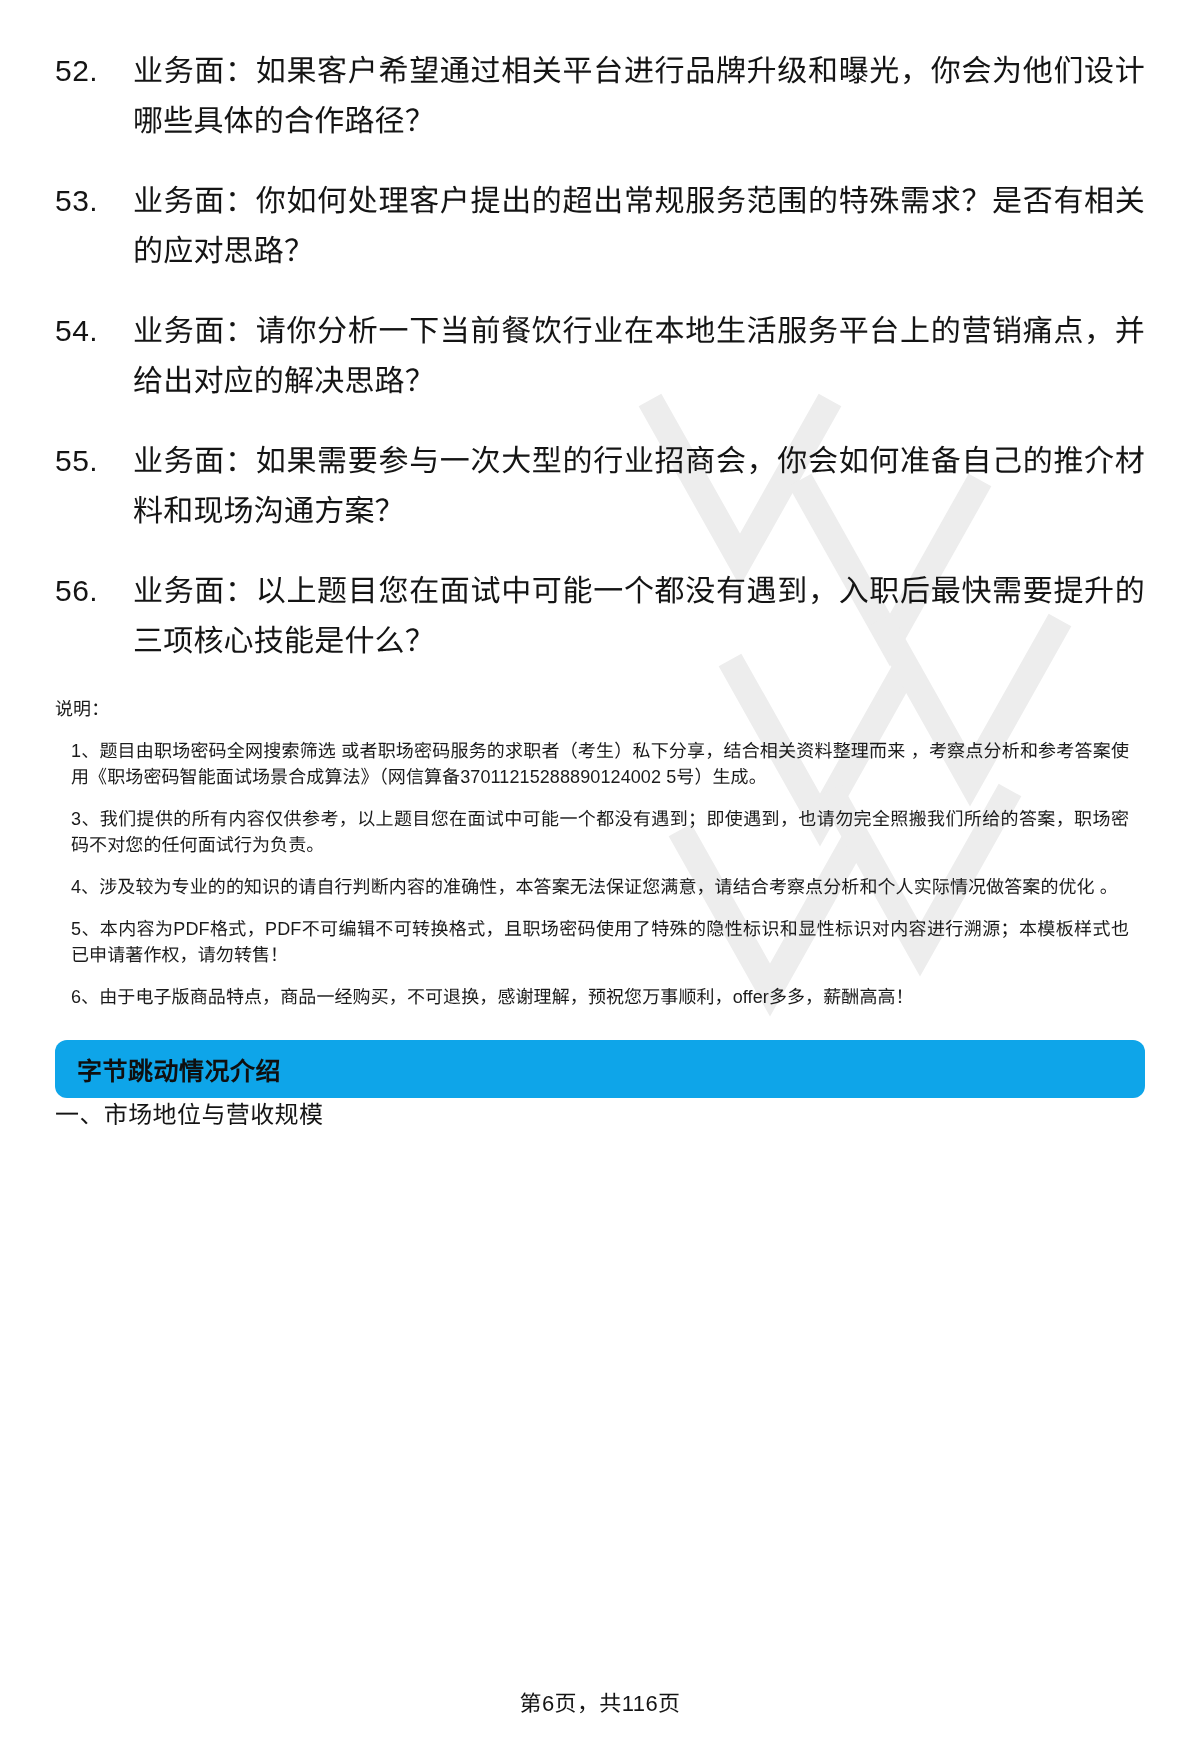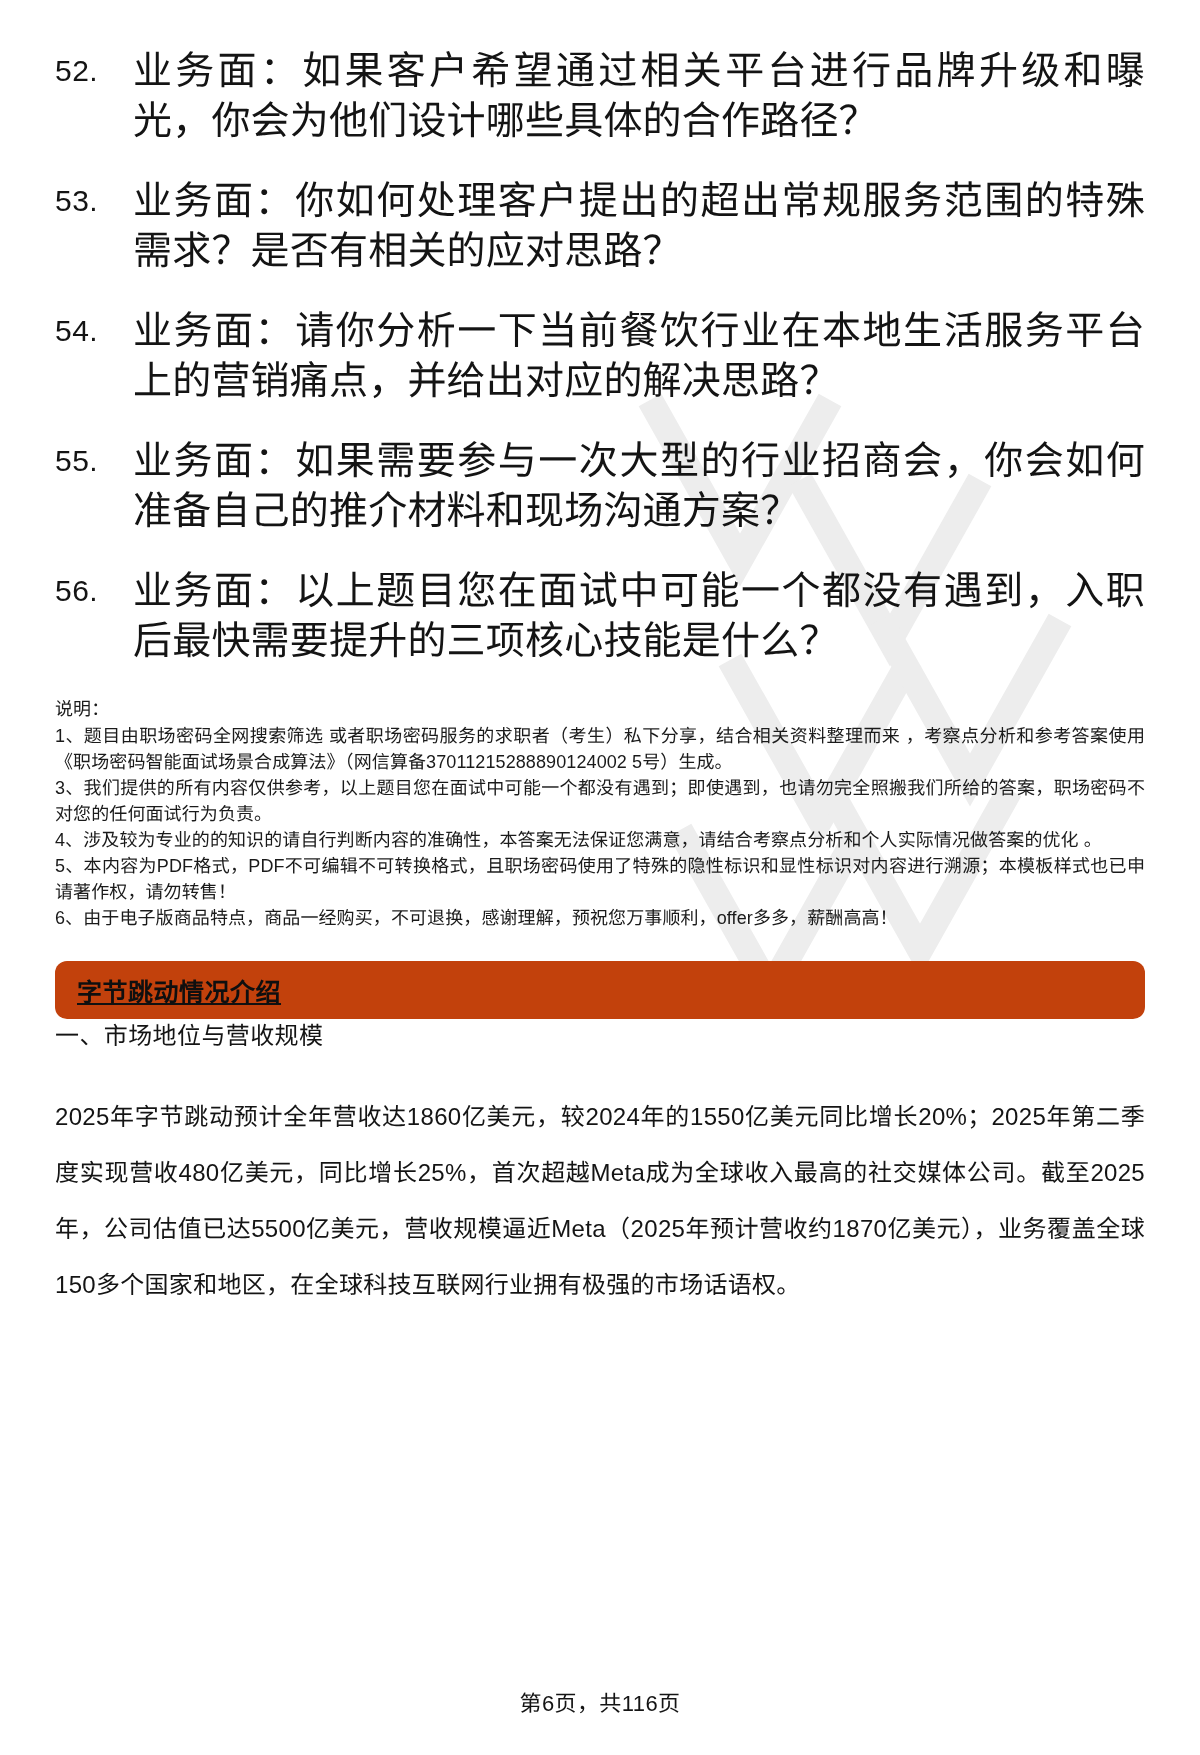--- a/index.html
+++ b/index.html
@@ -55,21 +55,21 @@
   .q-num {
     flex: 0 0 auto;
     width: 78px;
     font-size: 30px;
     line-height: 50px;
     color: #141414;
     letter-spacing: 0.5px;
   }
   .q-text {
     flex: 1 1 auto;
-    font-size: 39px;
+    font-size: 30px;
     line-height: 50px;
     color: #141414;
     letter-spacing: 0.2px;
     text-align: justify;
     text-justify: inter-ideograph;
   }
 
   
   .notes {
     margin-top: 24px;
@@ -77,21 +77,21 @@
     line-height: 26px;
     color: #1a1a1a;
     text-align: justify;
     text-justify: inter-ideograph;
     letter-spacing: 0.1px;
   }
   .notes-title {
     margin-bottom: 1px;
   }
   .note-line {
-    margin: 0;
+    margin: 16px;
   }
 
   
   .section-banner {
     margin-top: 30px;
     background: #a7d5f5;
     border-radius: 12px;
     height: 58px;
     display: flex;
     align-items: center;
@@ -186,24 +186,23 @@
 
     <div class="notes">
       <div class="notes-title">说明：</div>
       <p class="note-line">1、题目由职场密码全网搜索筛选 或者职场密码服务的求职者（考生）私下分享，结合相关资料整理而来 ，考察点分析和参考答案使用《职场密码智能面试场景合成算法》（网信算备37011215288890124002 5号）生成。</p>
       <p class="note-line">3、我们提供的所有内容仅供参考，以上题目您在面试中可能一个都没有遇到；即使遇到，也请勿完全照搬我们所给的答案，职场密码不对您的任何面试行为负责。</p>
       <p class="note-line">4、涉及较为专业的的知识的请自行判断内容的准确性，本答案无法保证您满意，请结合考察点分析和个人实际情况做答案的优化 。</p>
       <p class="note-line">5、本内容为PDF格式，PDF不可编辑不可转换格式，且职场密码使用了特殊的隐性标识和显性标识对内容进行溯源；本模板样式也已申请著作权，请勿转售！</p>
       <p class="note-line">6、由于电子版商品特点，商品一经购买，不可退换，感谢理解，预祝您万事顺利，offer多多，薪酬高高！</p>
     </div>
 
-    <div class="section-banner" style="background: #c2410c; text-decoration: underline;">
+    <div class="section-banner" style="background: #0ea5e9;">
       <span class="section-banner-title">字节跳动情况介绍</span>
     </div>
 
     <div class="subhead">一、市场地位与营收规模</div>
-    <div class="body-para">2025年字节跳动预计全年营收达1860亿美元，较2024年的1550亿美元同比增长20%；2025年第二季度实现营收480亿美元，同比增长25%，首次超越Meta成为全球收入最高的社交媒体公司。截至2025年，公司估值已达5500亿美元，营收规模逼近Meta（2025年预计营收约1870亿美元），业务覆盖全球150多个国家和地区，在全球科技互联网行业拥有极强的市场话语权。</div>
 
   </div>
 
   <div class="footer">第6页，共116页</div>
 
 </div>
 
 </body></html>

